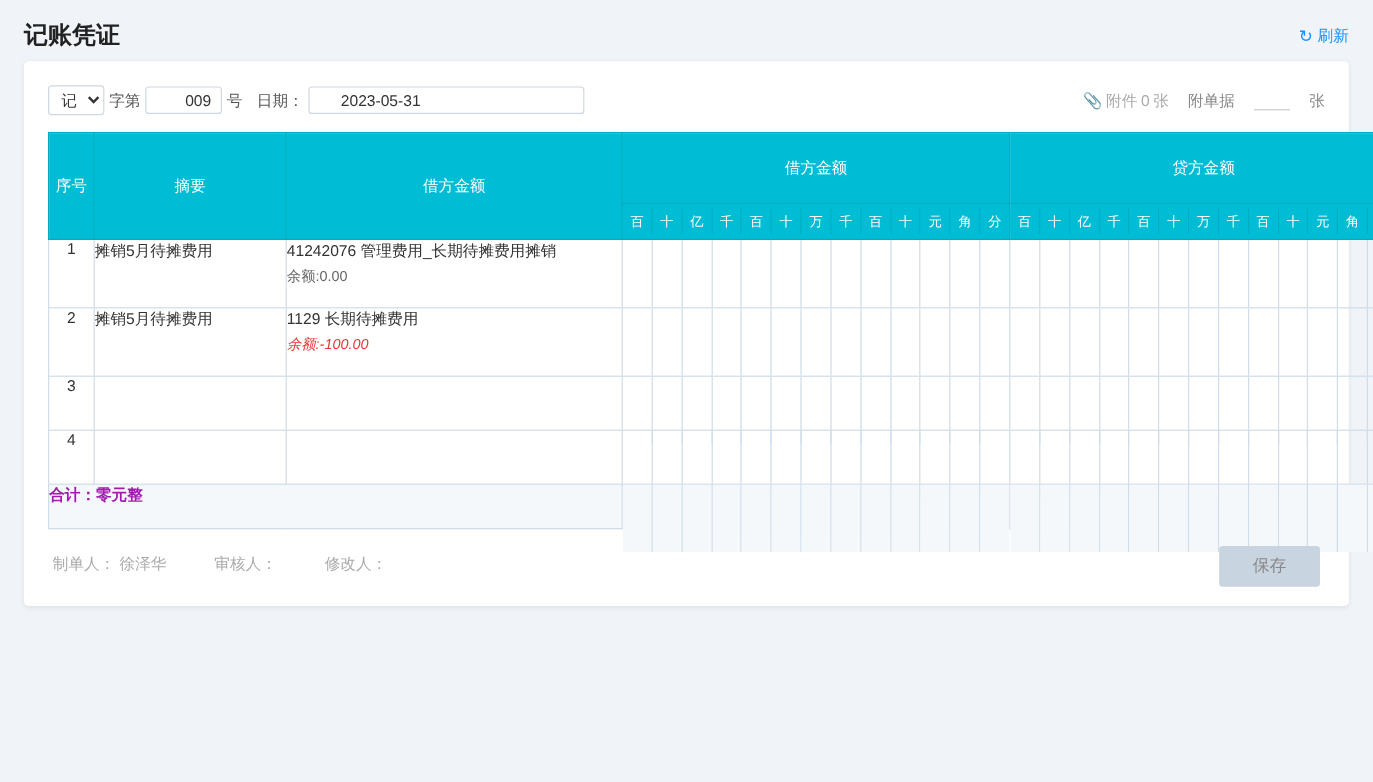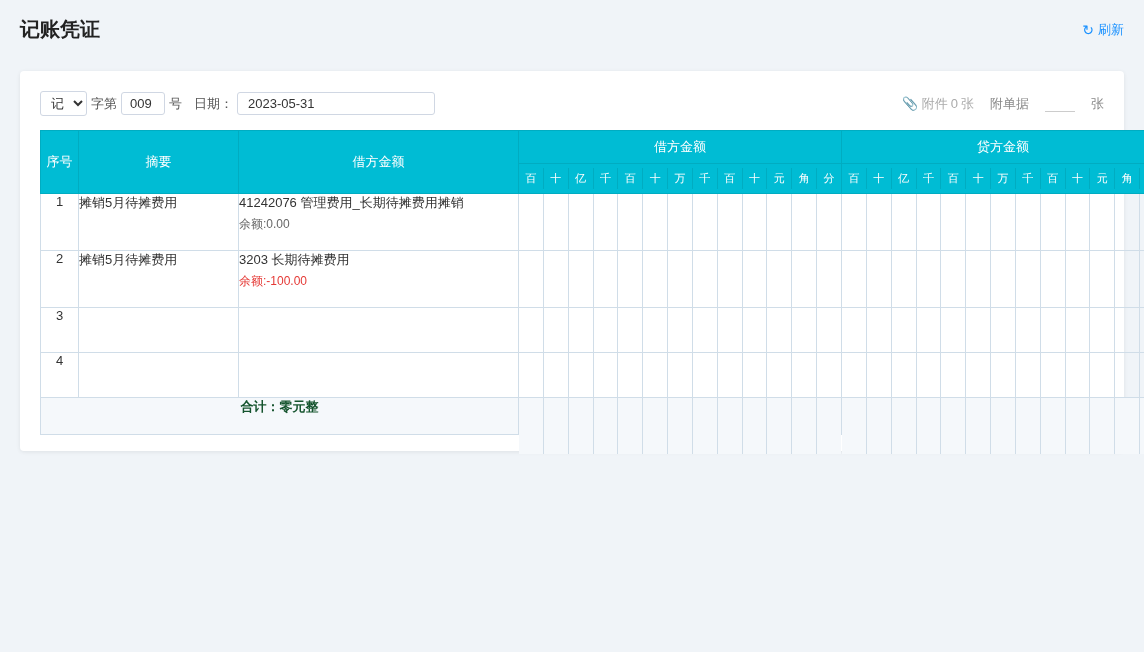--- a/index.html
+++ b/index.html
@@ -28,21 +28,21 @@
     .content-area {
       flex: 1;
       padding: 16px 20px;
       overflow: auto;
       background: #f0f4f8;
     }
     .page-header {
       display: flex;
       justify-content: space-between;
       align-items: center;
-      margin-bottom: 28px;
+      margin-bottom: 8px;
     }
     .page-title {
       font-size: 20px;
       font-weight: bold;
       color: #222;
     }
     .refresh-btn {
       display: flex;
       align-items: center;
       gap: 4px;
@@ -79,28 +79,28 @@
       font-size: 13px;
       color: #333;
       cursor: pointer;
       background: #fff;
     }
     .meta-input {
       border: 1px solid #d0d7e3;
       border-radius: 3px;
       padding: 3px 8px;
       font-size: 13px;
-      width: 44px;
-      text-align: left;
+      width: 64px;
+      text-align: right;
       color: #333;
     }
     .meta-date {
       border: 1px solid #d0d7e3;
       border-radius: 3px;
-      padding: 3px 10px;
+      padding: 3px 26px;
       font-size: 13px;
       color: #333;
       background: #fff;
     }
     .meta-spacer { flex: 1; }
     .meta-attach {
       display: flex;
       align-items: center;
       gap: 16px;
       color: #888;
@@ -132,21 +132,21 @@
     .col-seq { width: 38px; }
     .col-summary { width: 160px; }
     .col-account { width: 280px; }
     .col-debit { width: 323px; }
     .col-credit { width: 323px; }
 
     .table-header-row-1 th {
       background: #00bcd4;
       color: #fff;
       font-weight: normal;
-      padding: 7px 4px;
+      padding: 20px 4px;
       text-align: center;
       border: 1px solid #00acc1;
       font-size: 13px;
     }
     .table-header-row-2 th {
       background: #00bcd4;
       color: #fff;
       font-weight: normal;
       font-size: 11px;
       padding: 4px 0;
@@ -189,30 +189,29 @@
       min-height: 56px;
       text-align: center;
     }
     .digit-cell:last-child { border-right: none; }
 
     .balance-text {
       font-size: 12px;
       color: #666;
       margin-top: 4px;
     }
-    .balance-negative { color: #e53935; }
+    .balance-negative { color: #e53935; font-style: italic; }
 
     .summary-row td {
       background: #f5f8fb;
       padding: 10px 12px;
       font-size: 14px;
       font-weight: bold;
-      color: #14532d;
+      color: #a21caf;
       border: 1px solid #d0dde8;
-      text-align: center;
     }
     .save-btn {
       background: #c8d4e0;
       color: #888;
       border: none;
       border-radius: 3px;
       padding: 8px 28px;
       font-size: 14px;
       cursor: not-allowed;
       float: right;
@@ -364,21 +363,21 @@
                 <div class="digit-cell"></div>
                 <div class="digit-cell" style="border-right:none;"></div>
               </div>
             </td>
           </tr>
 
           <tr>
             <td class="td-seq">2</td>
             <td class="td-summary">摊销5月待摊费用</td>
             <td class="td-account">
-              <div>3203 长期待摊费用</div>
+              <div>1129 长期待摊费用</div>
               <div class="balance-text balance-negative">余额:-100.00</div>
             </td>
             <td style="padding:0;">
               <div style="display:flex; height:56px;">
                 <div class="digit-cell"></div>
                 <div class="digit-cell"></div>
                 <div class="digit-cell"></div>
                 <div class="digit-cell"></div>
                 <div class="digit-cell"></div>
                 <div class="digit-cell"></div>
@@ -523,16 +522,32 @@
                 <div class="digit-cell" style="border-right:1px solid #d0dde8; background:#f5f8fb;"></div>
                 <div class="digit-cell" style="border-right:1px solid #d0dde8; background:#f5f8fb;"></div>
                 <div class="digit-cell" style="border-right:1px solid #d0dde8; background:#f5f8fb;"></div>
                 <div class="digit-cell" style="border-right:none; background:#f5f8fb;"></div>
               </div>
             </td>
           </tr>
         </tbody>
       </table>
 
+      <div style="display:flex; align-items:center; margin-top:10px; padding: 0 4px;">
+        <span style="color:#aaa; font-size:13px;">
+          <span>制单人：</span>
+          <span>徐泽华</span>
+        </span>
+        <span style="color:#aaa; font-size:13px; margin-left:40px;">
+          <span>审核人：</span>
+          <span></span>
+        </span>
+        <span style="color:#aaa; font-size:13px; margin-left:40px;">
+          <span>修改人：</span>
+          <span></span>
+        </span>
+        <div style="flex:1;"></div>
+        <button class="save-btn">保存</button>
+      </div>
 
     </div>
   </div>
 </div>
 
 </body></html>

